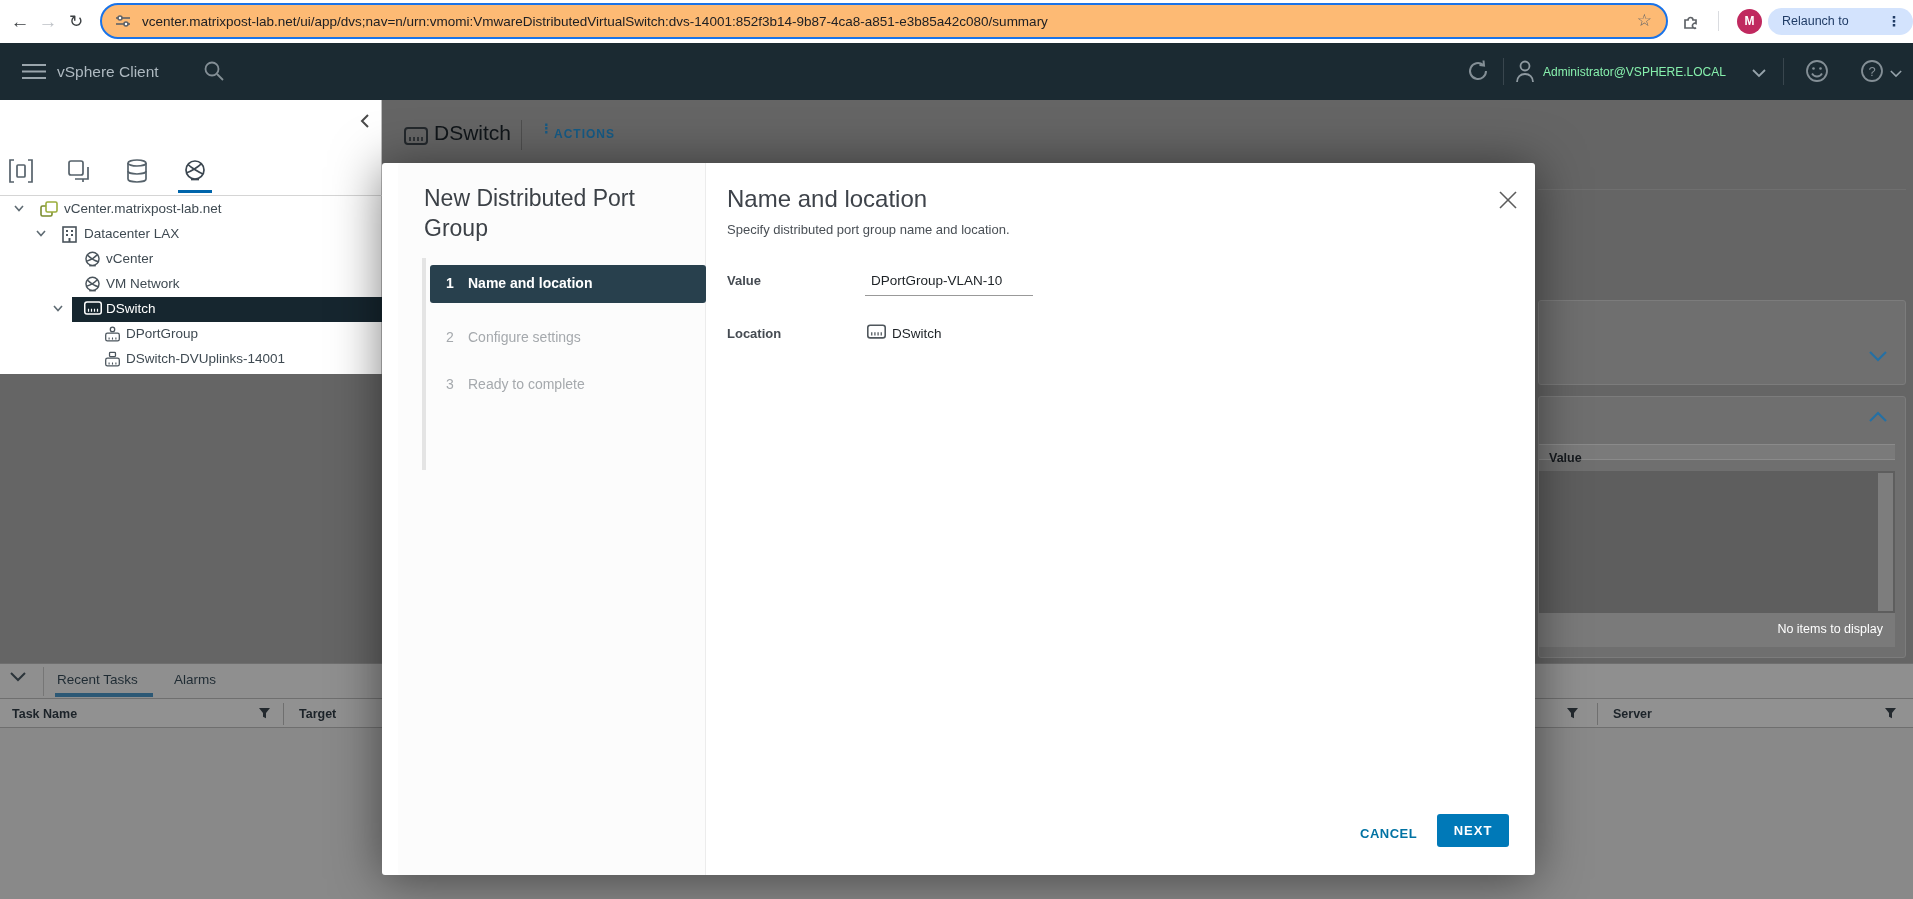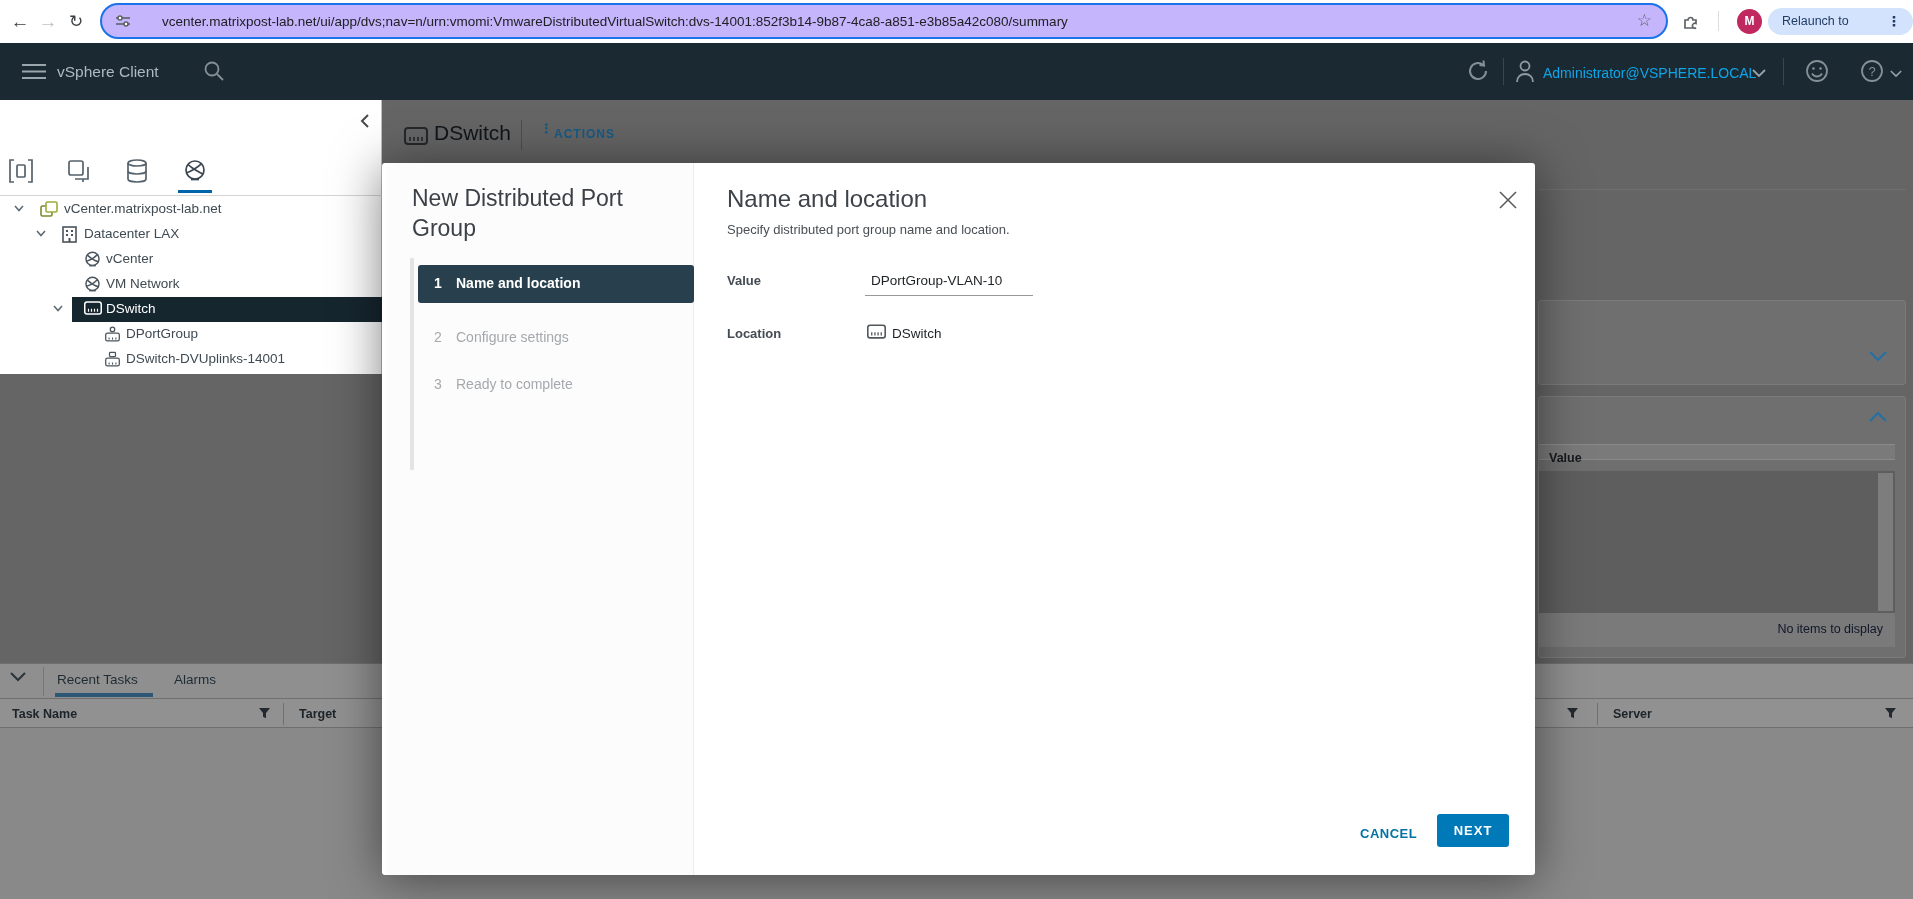--- a/index.html
+++ b/index.html
@@ -6,36 +6,36 @@
   html,body { width:1913px; height:899px; overflow:hidden; background:#fff;
     font-family:"Liberation Sans","DejaVu Sans",sans-serif; }
   .abs { position:absolute; }
   #stage { position:relative; width:1913px; height:899px; }
 
   
   #browser { position:absolute; left:0; top:0; width:1913px; height:43px; background:#fff; }
   .nav-glyph { color:#3c4043; font-size:19px; line-height:43px; text-align:center; width:28px; height:43px; cursor:pointer; }
   .nav-glyph.disabled { color:#bdc1c6; }
   #urlpill { position:absolute; left:100px; top:3px; width:1568px; height:36px; border:2px solid #1a73e8;
-    border-radius:19px; background:#c4b5fd; display:flex; align-items:center;gap:20px; }
+    border-radius:19px; background:#fdba74; display:flex; align-items:center; }
   #urltext { font-size:13.5px; color:#202124; white-space:nowrap; overflow:hidden; margin-left:10px; flex:1; }
   #star { position:absolute; right:14px; top:0; font-size:17px; color:#5f6368; line-height:32px; cursor:pointer; }
   #avatar { position:absolute; left:1737px; top:9px; width:25px; height:25px; border-radius:50%;
     background:#c0295f; color:#fff; font-size:12px; font-weight:bold; text-align:center; line-height:25px; }
   #relaunch { position:absolute; left:1768px; top:8px; height:27px; padding:0 26px 0 14px; border-radius:14px;
     background:#d3e3fd; color:#203c66; font-size:12.5px; line-height:27px; cursor:pointer; }
   #relaunch-dots { position:absolute; left:1886px; top:8px; width:16px; height:27px; color:#203c66;
     font-size:14px; line-height:26px; text-align:center; font-weight:bold; cursor:pointer; }
   .vsep-chrome { position:absolute; left:1718px; top:11px; width:1px; height:20px; background:#dadce0; }
 
   
   #masthead { position:absolute; left:0; top:43px; width:1913px; height:57px; background:#1b2a32; }
   #masthead svg { display:block; }
   .mh-text { color:#aeb9c0; font-size:15.5px; }
-  .mh-small { color:#0ea5e9; font-size:14px; }
+  .mh-small { color:#86efac; font-size:12px; }
   .mh-sep { position:absolute; top:15px; width:1px; height:27px; background:#39464e; }
 
   
   #main-dim { position:absolute; left:382px; top:100px; width:1531px; height:799px; background:#656565; }
   #side-dim { position:absolute; left:0; top:374px; width:382px; height:289px; background:#656565; }
 
   
   #objheader { position:absolute; left:382px; top:100px; width:1531px; height:63px; }
   #objtitle { position:absolute; left:52px; top:21px; font-size:21px; color:#101519; }
   #objsep { position:absolute; left:139px; top:20px; width:1px; height:30px; background:#4e4e4e; }
@@ -45,21 +45,21 @@
 
   
   .dim-panel { position:absolute; background:#6f6f6f; border:1px solid #7c7c7c; border-radius:3px; }
   .dim-chev { position:absolute; cursor:pointer; }
   #val-header { position:absolute; left:0; top:47px; right:10px; height:16px; background:#7a7a7a;
     border-top:1px solid #8a8a8a; border-bottom:1px solid #8a8a8a; }
   #val-header span { position:absolute; left:10px; top:6px; font-size:12.5px; font-weight:bold; color:#15191d; }
   #val-body { position:absolute; left:0; top:74px; right:10px; height:142px; background:#5e5e5e; }
   #val-scroll { position:absolute; right:12px; top:76px; width:15px; height:138px; background:#7d7d7d; }
   #val-footer { position:absolute; left:0; top:216px; right:10px; height:34px; background:#7a7a7a; }
-  #val-footer span { position:absolute; right:12px; top:9px; font-size:12.5px; color:#0f172a; }
+  #val-footer span { position:absolute; right:12px; top:9px; font-size:12.5px; color:#ffffff; }
 
   
   #bottom { position:absolute; left:0; top:663px; width:1913px; height:236px; background:#8f8f8f;
     border-top:1px solid #6f6f6f; }
   #bottom .tabrow { position:absolute; left:0; top:0; width:1913px; height:34px; }
   #bp-collapse { position:absolute; left:10px; top:8px; cursor:pointer; }
   .bp-vsep { position:absolute; top:3px; width:1px; height:29px; background:#767676; }
   .bp-tab { position:absolute; top:8px; font-size:13.5px; color:#1f2b33; cursor:pointer; }
   #bp-underline { position:absolute; left:55px; top:29px; width:98px; height:4px; background:#2c5875; }
   #bp-header { position:absolute; left:0; top:34px; width:1913px; height:30px; background:#919191;
@@ -80,21 +80,21 @@
   .trow .lbl { position:absolute; top:4px; font-size:13.5px; color:#3f4a52; white-space:nowrap; }
   .trow .chev { position:absolute; top:8px; color:#5f6b73; }
   .trow .ticon { position:absolute; top:4px; color:#4a545c; }
   #selrow-bg { position:absolute; left:72px; top:0; width:310px; height:25px; background:#16262f; }
   .trow.sel .lbl { color:#fff; }
   .trow.sel .ticon { color:#fff; }
 
   
   #dialog { position:absolute; left:382px; top:163px; width:1153px; height:712px; background:#fff;
     border-radius:3px; box-shadow:0 4px 50px rgba(0,0,0,.5); z-index:10; }
-  #steps-pane { position:absolute; left:4px; top:0; width:308px; height:712px; background:#fcfcfc;
+  #steps-pane { position:absolute; left:16px; top:0; width:308px; height:712px; background:#fcfcfc;
     border-right:1px solid #ececec; border-radius:3px 0 0 3px; }
   #wiz-title { position:absolute; left:26px; top:20px; width:250px; font-size:23px; line-height:30px;
     font-weight:300; color:#3c4147; }
   #step-track { position:absolute; left:24px; top:95px; width:4px; height:212px; background:#e4e4e4; }
   #step1 { position:absolute; left:32px; top:102px; width:276px; height:38px; background:#28404d;
     border-radius:3px; color:#fff; font-size:14px; font-weight:bold; cursor:pointer; }
   #step1 .num { position:absolute; left:16px; top:10px; } #step1 .slbl { position:absolute; left:38px; top:10px; }
   .step-dis { position:absolute; left:32px; width:276px; height:26px; color:#a5a9ad; font-size:14px; cursor:pointer; }
   .step-dis .num { position:absolute; left:16px; top:4px; } .step-dis .slbl { position:absolute; left:38px; top:4px; }
   #close-x { position:absolute; left:1116px; top:27px; width:20px; height:20px; cursor:pointer; }

